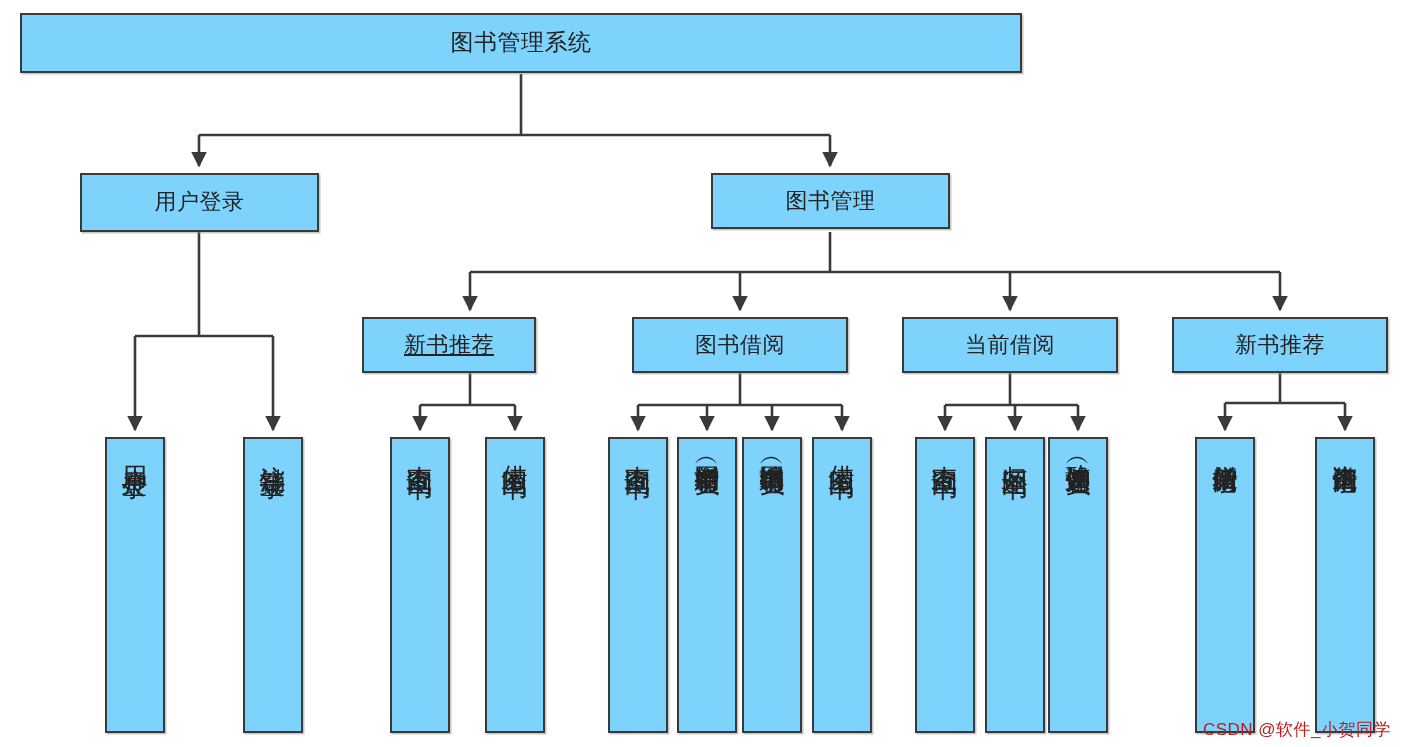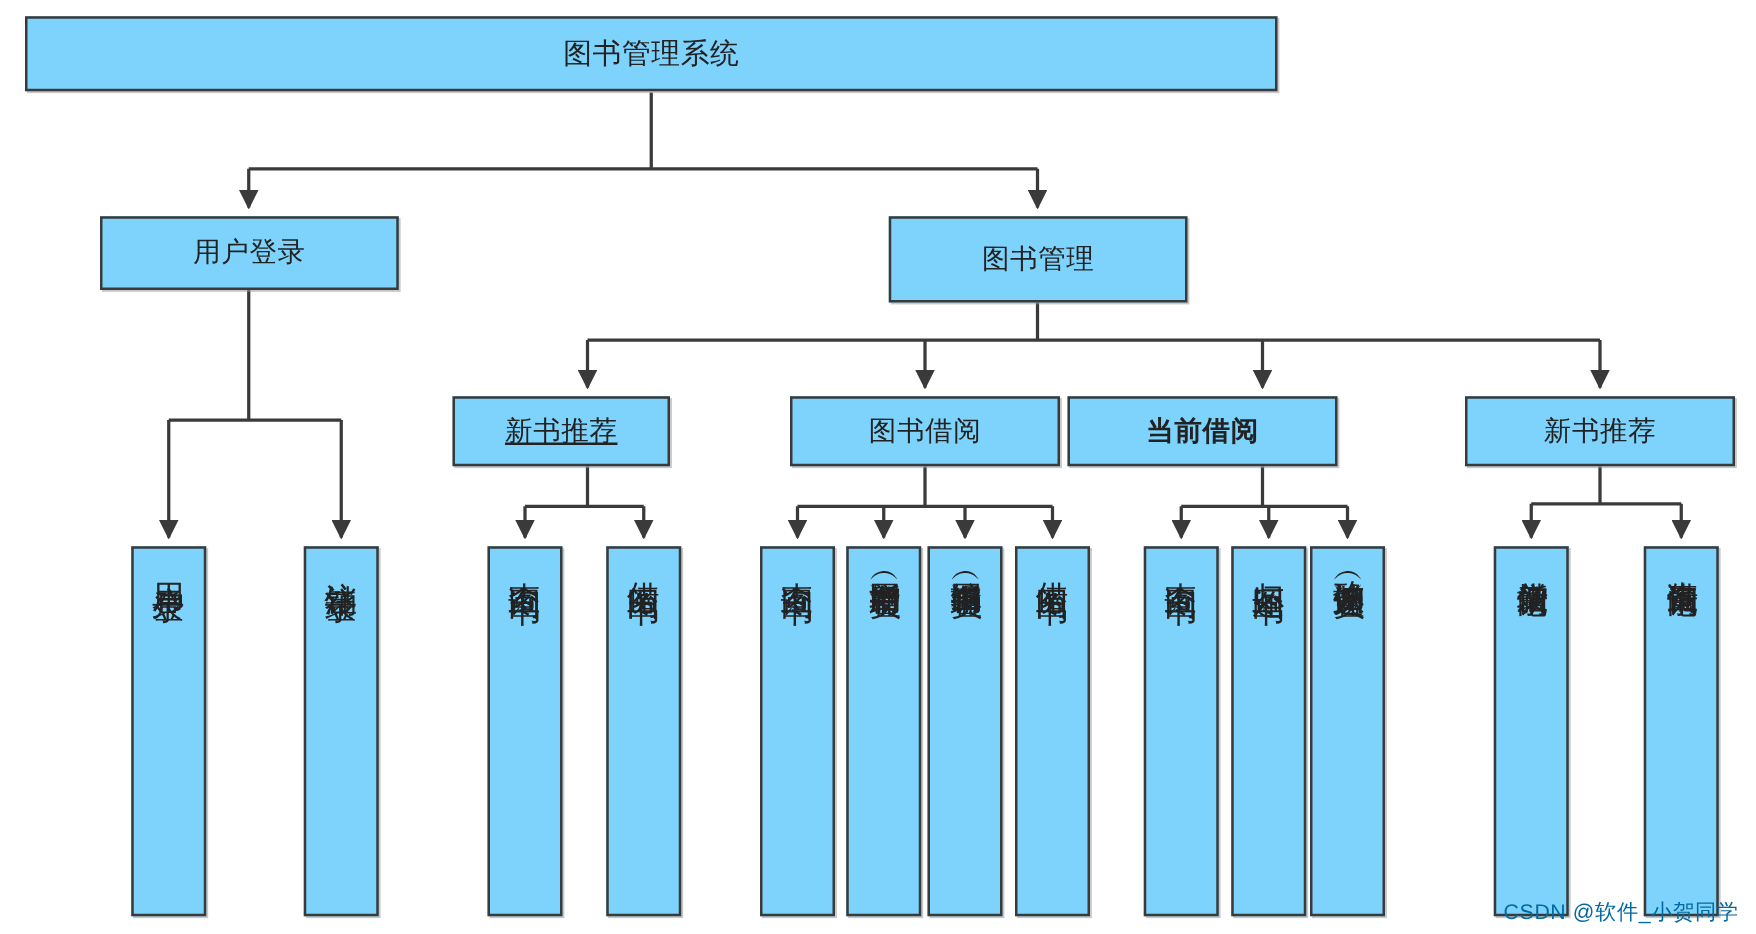--- a/index.html
+++ b/index.html
@@ -68,21 +68,21 @@
   }
   .node.v.tight .label {
     font-size: 25px;
     letter-spacing: 1px;
   }
   #watermark {
     position: absolute;
     right: 14px;
     bottom: 6px;
     font-size: 17px;
-    color: #0369a1;
+    color: #b91c1c;
     letter-spacing: 0.5px;
     z-index: 5;
     white-space: nowrap;
   }
 </style>
 </head>
 <body>
 
 <div id="canvas">
 
@@ -137,31 +137,31 @@
     </g>
   </svg>
 
   <div class="node h root" style="left:20px; top:13px; width:1002px; height:60px;">
     <span class="label">图书管理系统</span>
   </div>
 
   <div class="node h" style="left:80px; top:173px; width:239px; height:59px;">
     <span class="label">用户登录</span>
   </div>
-  <div class="node h" style="left:711px; top:173px; width:239px; height:69px;">
+  <div class="node h" style="left:711px; top:173px; width:239px; height:56px;">
     <span class="label">图书管理</span>
   </div>
 
   <div class="node h" style="left:362px; top:317px; width:174px; height:56px;text-decoration:underline;">
     <span class="label">新书推荐</span>
   </div>
   <div class="node h" style="left:632px; top:317px; width:216px; height:56px;">
     <span class="label">图书借阅</span>
   </div>
-  <div class="node h" style="left:854px; top:317px; width:216px; height:56px;font-weight:bold;">
+  <div class="node h" style="left:902px; top:317px; width:216px; height:56px;">
     <span class="label">当前借阅</span>
   </div>
   <div class="node h" style="left:1172px; top:317px; width:216px; height:56px;">
     <span class="label">新书推荐</span>
   </div>
 
   <div class="node v" style="left:105px; top:437px; width:60px; height:296px;">
     <span class="label">用户登录</span>
   </div>
   <div class="node v" style="left:243px; top:437px; width:60px; height:296px;">

